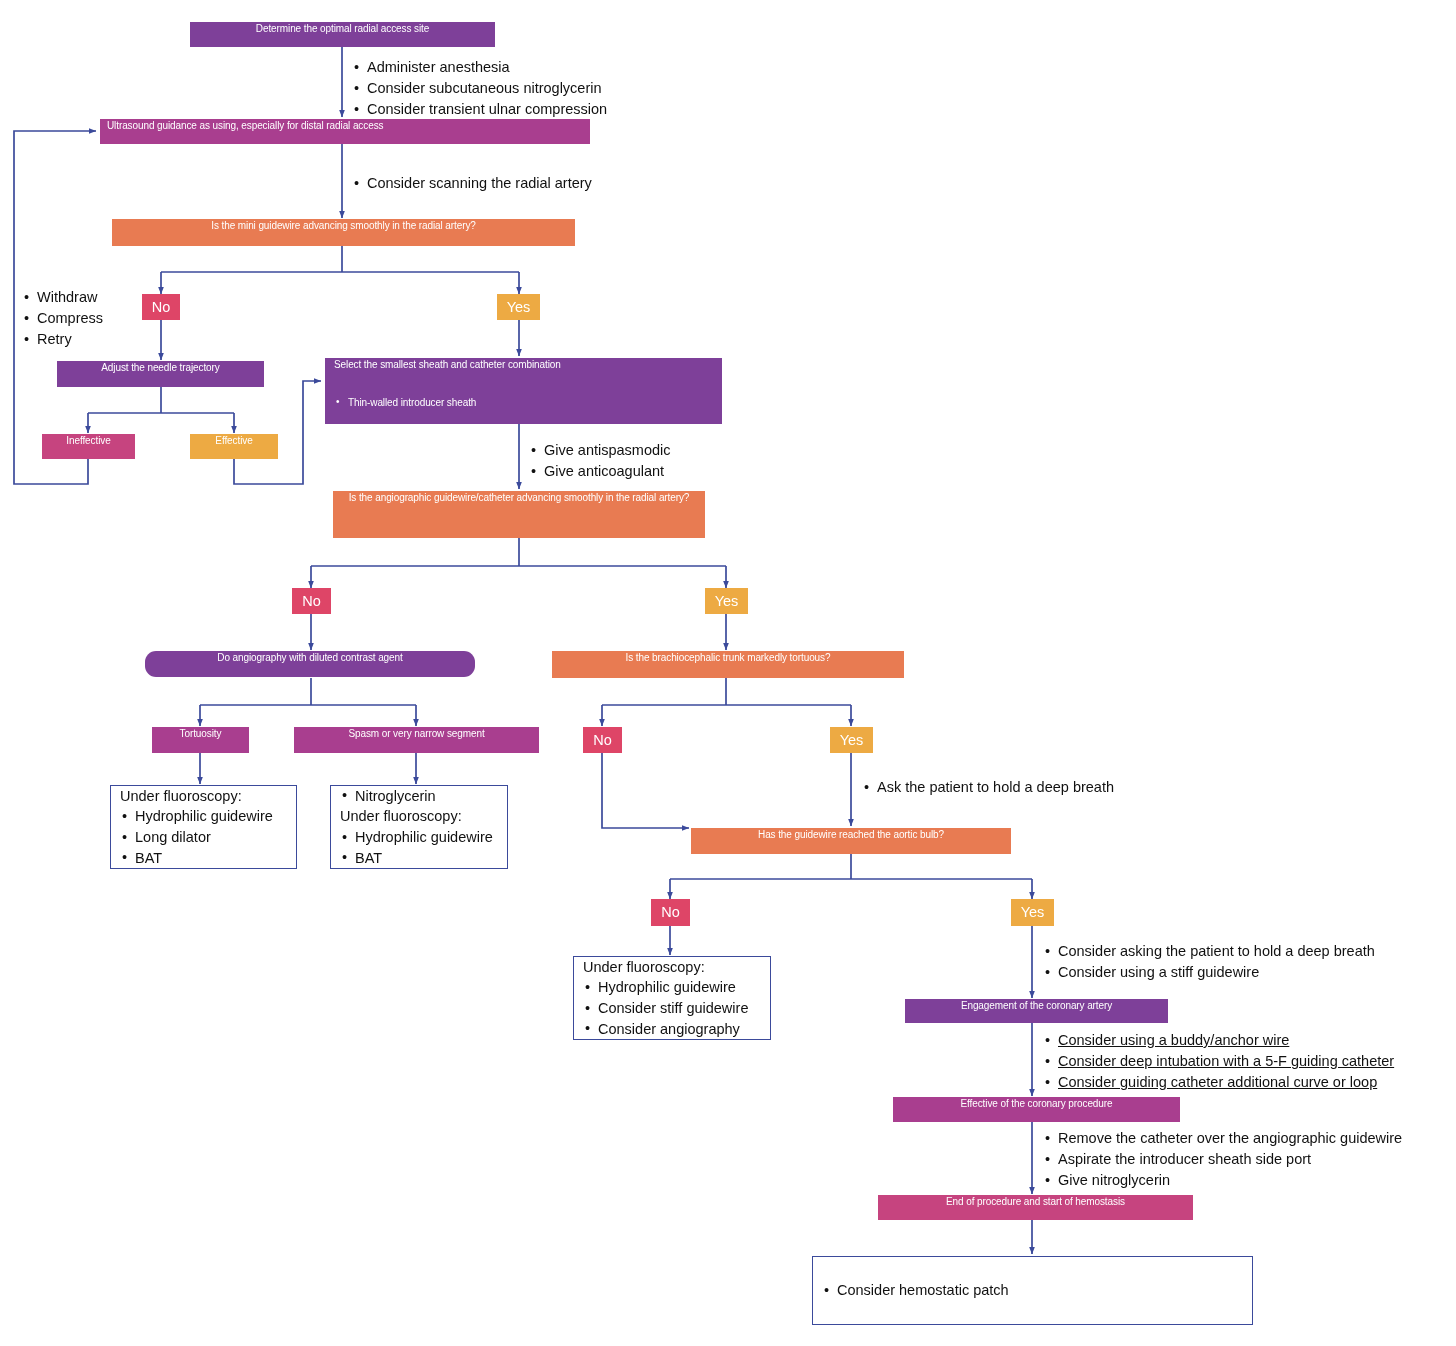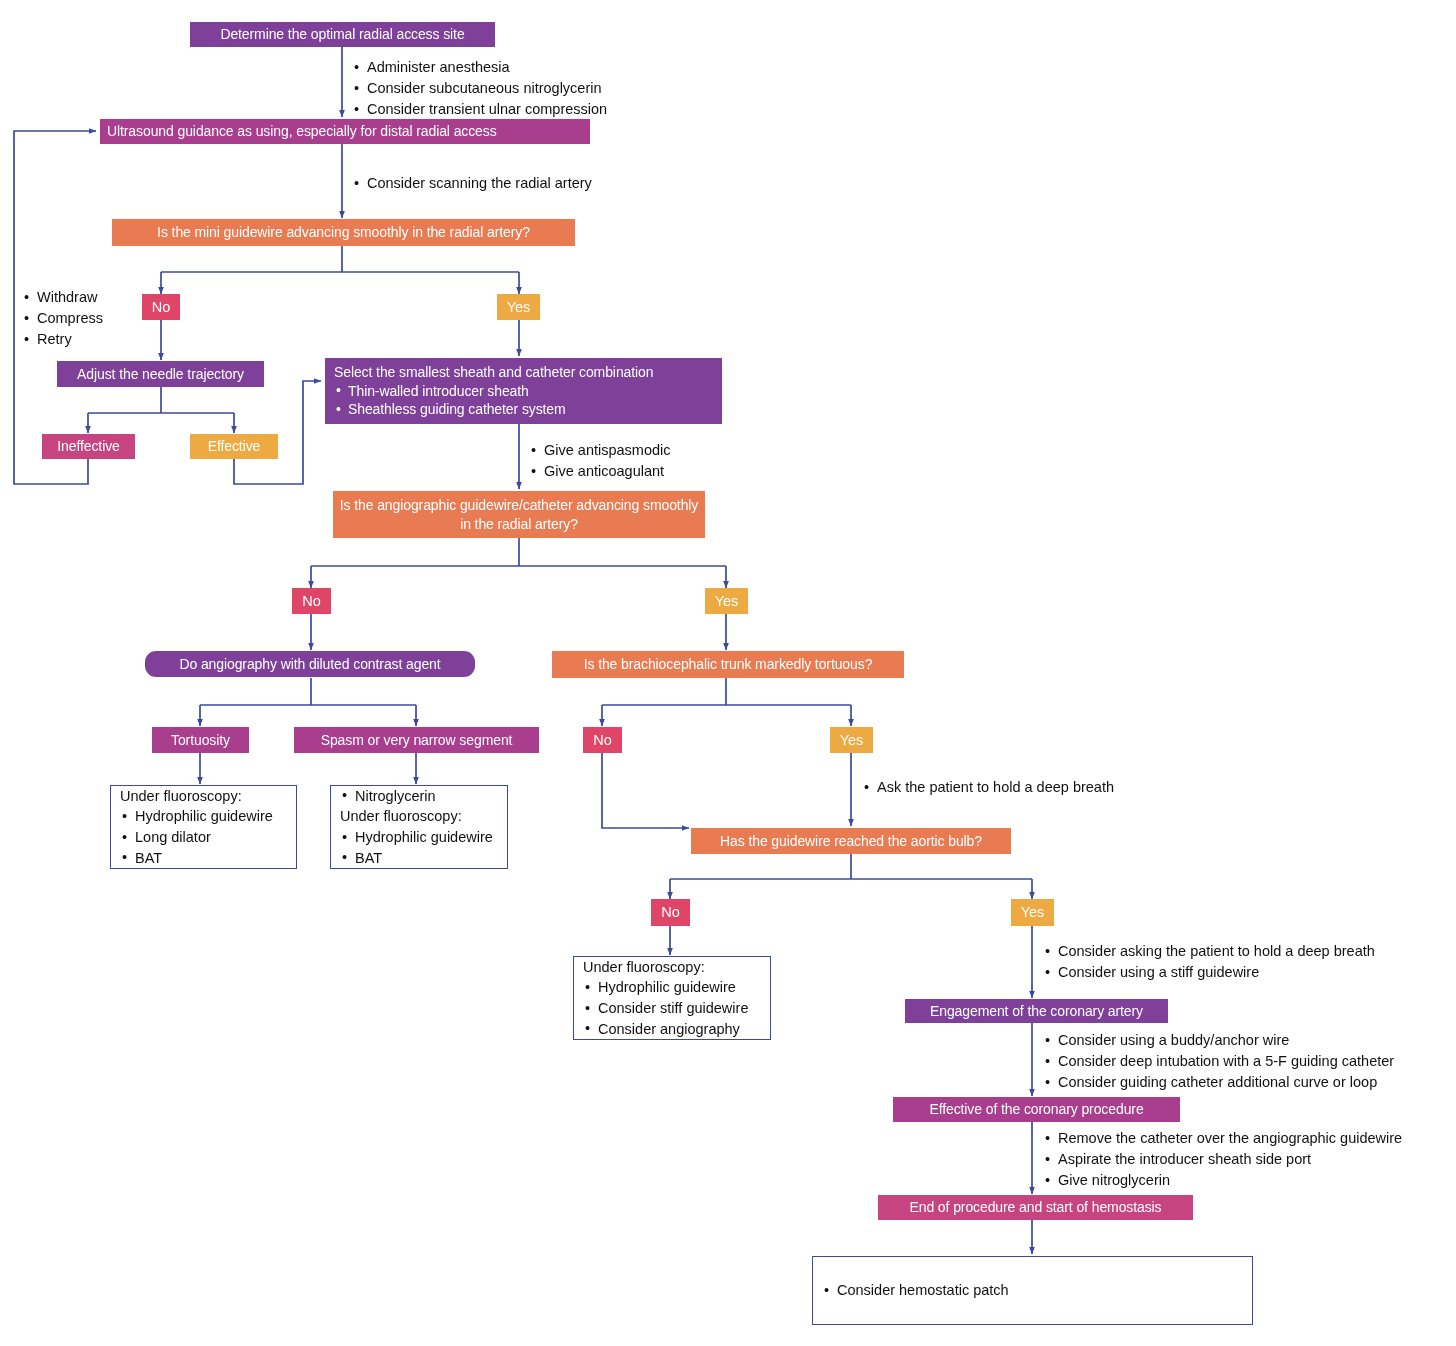--- a/index.html
+++ b/index.html
@@ -18,23 +18,22 @@
     position: absolute;
     top: 0; left: 0;
     width: 1456px;
     height: 1346px;
   }
   .node {
     position: absolute;
     box-sizing: border-box;
     display: flex;
     flex-direction: column;
-    justify-content: center;
     color: #ffffff;
-    font-size: 14px;
+    font-size: 10px;
     line-height: 1.35;
     letter-spacing: -0.1px;
   }
   .node.center { align-items: center; text-align: center; }
   .node.leftal { align-items: flex-start; text-align: left; padding-left: 7px; }
   .node .ttl { display: block; width: 100%; }
   .purple  { background: #7E4099; }
   .plum    { background: #A93E8F; }
   .pinkmag { background: #C6447F; }
   .orange  { background: #E87B52; }
@@ -187,21 +186,21 @@
 </div>
 
 <div class="node center pinkmag" style="left:42px; top:434px; width:93px; height:25px;">
   <span class="ttl">Ineffective</span>
 </div>
 
 <div class="node center badge-yes" style="left:190px; top:434px; width:88px; height:25px;">
   <span class="ttl">Effective</span>
 </div>
 
-<div class="node leftal purple nodelist" style="left:325px; top:358px; width:397px; height:66px; padding-left:9px;">
+<div class="node leftal purple nodelist" style="left:325px; top:358px; width:397px; height:66px; padding-left:9px;gap:24px;">
   <span class="ttl">Select the smallest sheath and catheter combination</span>
   <span class="li">Thin-walled introducer sheath</span>
   <span class="li">Sheathless guiding catheter system</span>
 </div>
 
 <div class="node center orange" style="left:333px; top:491px; width:372px; height:47px;">
   <span class="ttl">Is the angiographic guidewire/catheter advancing smoothly in the radial artery?</span>
 </div>
 
 <div class="badge badge-no" style="left:292px; top:588px; width:39px; height:26px;">
@@ -308,21 +307,21 @@
 
 <div class="notelist" style="left:862px; top:777px;">
   <span class="li">Ask the patient to hold a deep breath</span>
 </div>
 
 <div class="notelist" style="left:1043px; top:941px;">
   <span class="li">Consider asking the patient to hold a deep breath</span>
   <span class="li">Consider using a stiff guidewire</span>
 </div>
 
-<div class="notelist" style="left:1043px; top:1030px;">
+<div class="notelist" style="left:1043px; top:1030px;text-decoration:underline;">
   <span class="li">Consider using a buddy/anchor wire</span>
   <span class="li">Consider deep intubation with a 5-F guiding catheter</span>
   <span class="li">Consider guiding catheter additional curve or loop</span>
 </div>
 
 <div class="notelist" style="left:1043px; top:1128px;">
   <span class="li">Remove the catheter over the angiographic guidewire</span>
   <span class="li">Aspirate the introducer sheath side port</span>
   <span class="li">Give nitroglycerin</span>
 </div>

